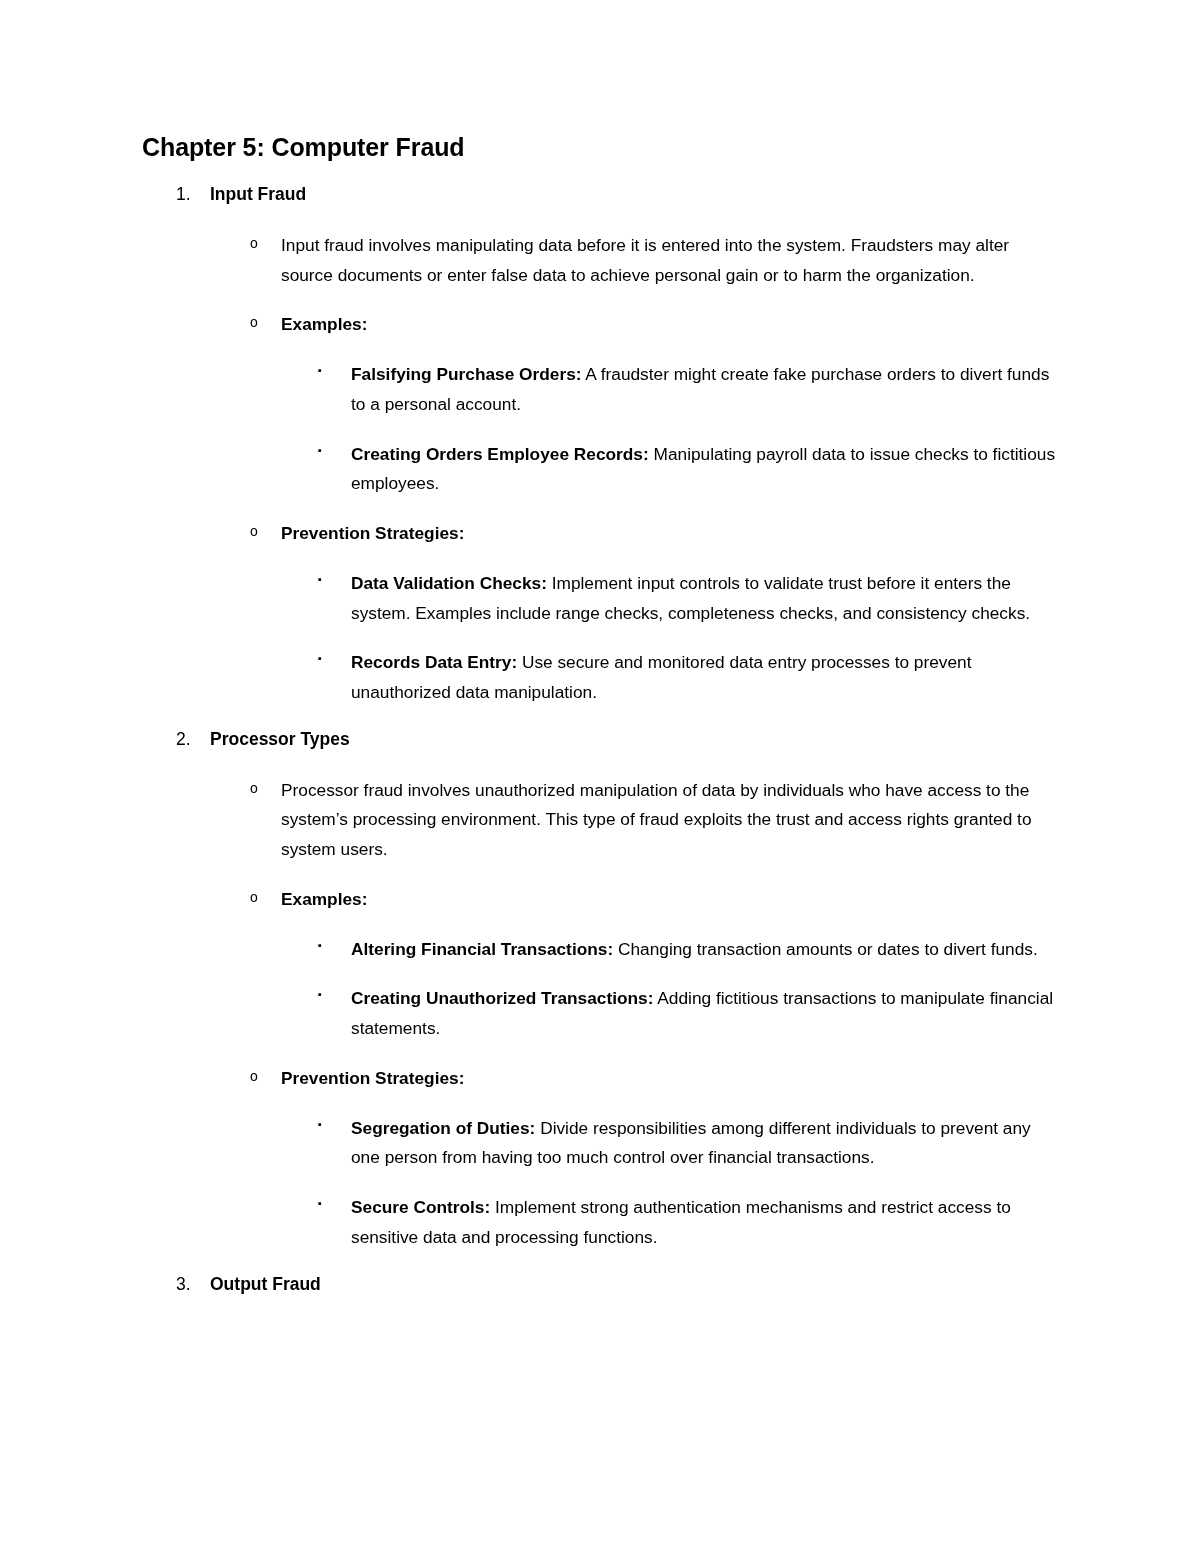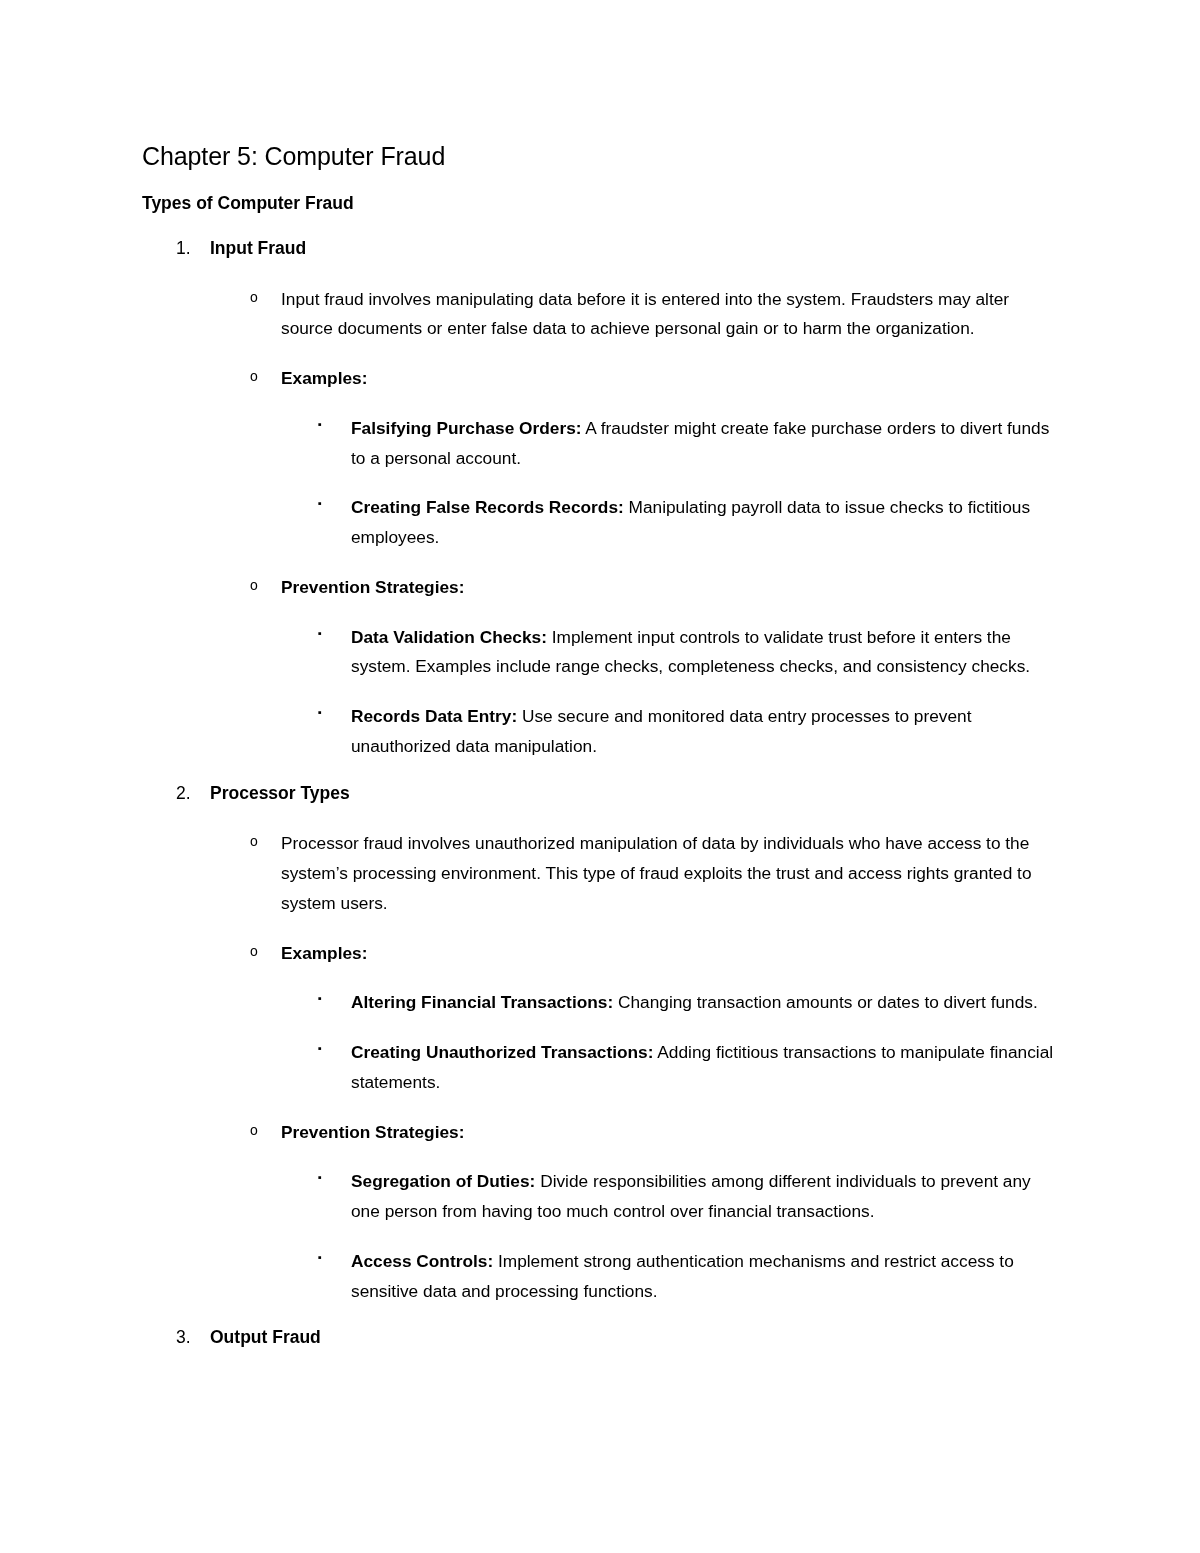--- a/index.html
+++ b/index.html
@@ -23,24 +23,24 @@
   .content {
     position: absolute;
     left: 142px;
     top: 132px;
     width: 920px;
   }
 
   
   .doc-title {
     font-size: 25px;
-    font-weight: normal;
+    font-weight: bold;
     letter-spacing: -0.1px;
     line-height: 1.25;
-    margin: 9px 0 20px 0;
+    margin: 0 0 20px 0;
   }
   .section-heading {
     font-size: 17.5px;
     font-weight: bold;
     line-height: 1.3;
     margin: 0 0 22px 0;
   }
 
   
   .lvl1 {            
@@ -95,21 +95,20 @@
   .group { margin: 0; padding: 0; }
 </style>
 </head>
 <body>
 
 <div class="page">
   <div class="content">
 
     <h1 class="doc-title">Chapter 5: Computer Fraud</h1>
 
-    <h2 class="section-heading">Types of Computer Fraud</h2>
 
     <div class="group">
       <div class="lvl1">
         <span class="marker">1.</span>
         <span>Input Fraud</span>
       </div>
 
       <div class="lvl2">
         <span class="marker">o</span>
         <span>Input fraud involves manipulating data before it is entered into the system. Fraudsters may alter source documents or enter false data to achieve personal gain or to harm the organization.</span>
@@ -120,21 +119,21 @@
         <span class="b">Examples:</span>
       </div>
 
       <div class="lvl3">
         <span class="marker">▪</span>
         <span class="b">Falsifying Purchase Orders:</span><span> A fraudster might create fake purchase orders to divert funds to a personal account.</span>
       </div>
 
       <div class="lvl3">
         <span class="marker">▪</span>
-        <span class="b">Creating False Records Records:</span><span> Manipulating payroll data to issue checks to fictitious employees.</span>
+        <span class="b">Creating Orders Employee Records:</span><span> Manipulating payroll data to issue checks to fictitious employees.</span>
       </div>
 
       <div class="lvl2">
         <span class="marker">o</span>
         <span class="b">Prevention Strategies:</span>
       </div>
 
       <div class="lvl3">
         <span class="marker">▪</span>
         <span class="b">Data Validation Checks:</span><span> Implement input controls to validate trust before it enters the system. Examples include range checks, completeness checks, and consistency checks.</span>
@@ -177,21 +176,21 @@
         <span class="b">Prevention Strategies:</span>
       </div>
 
       <div class="lvl3">
         <span class="marker">▪</span>
         <span class="b">Segregation of Duties:</span><span> Divide responsibilities among different individuals to prevent any one person from having too much control over financial transactions.</span>
       </div>
 
       <div class="lvl3">
         <span class="marker">▪</span>
-        <span class="b">Access Controls:</span><span> Implement strong authentication mechanisms and restrict access to sensitive data and processing functions.</span>
+        <span class="b">Secure Controls:</span><span> Implement strong authentication mechanisms and restrict access to sensitive data and processing functions.</span>
       </div>
     </div>
 
     <div class="group">
       <div class="lvl1">
         <span class="marker">3.</span>
         <span>Output Fraud</span>
       </div>
     </div>
 

